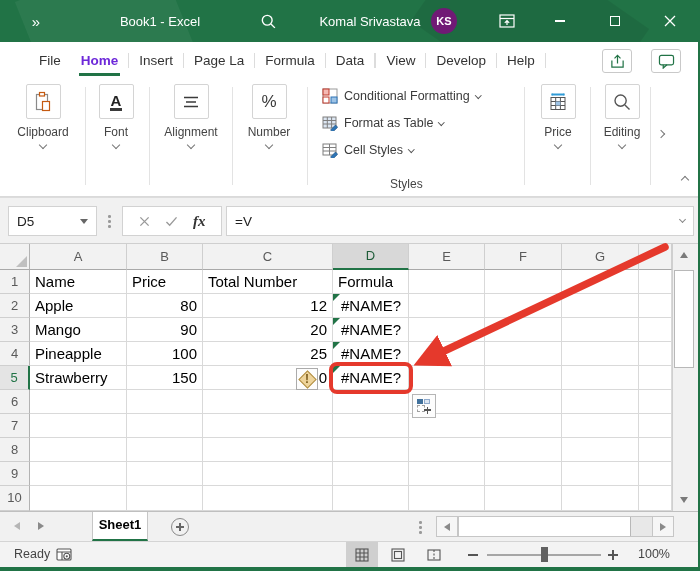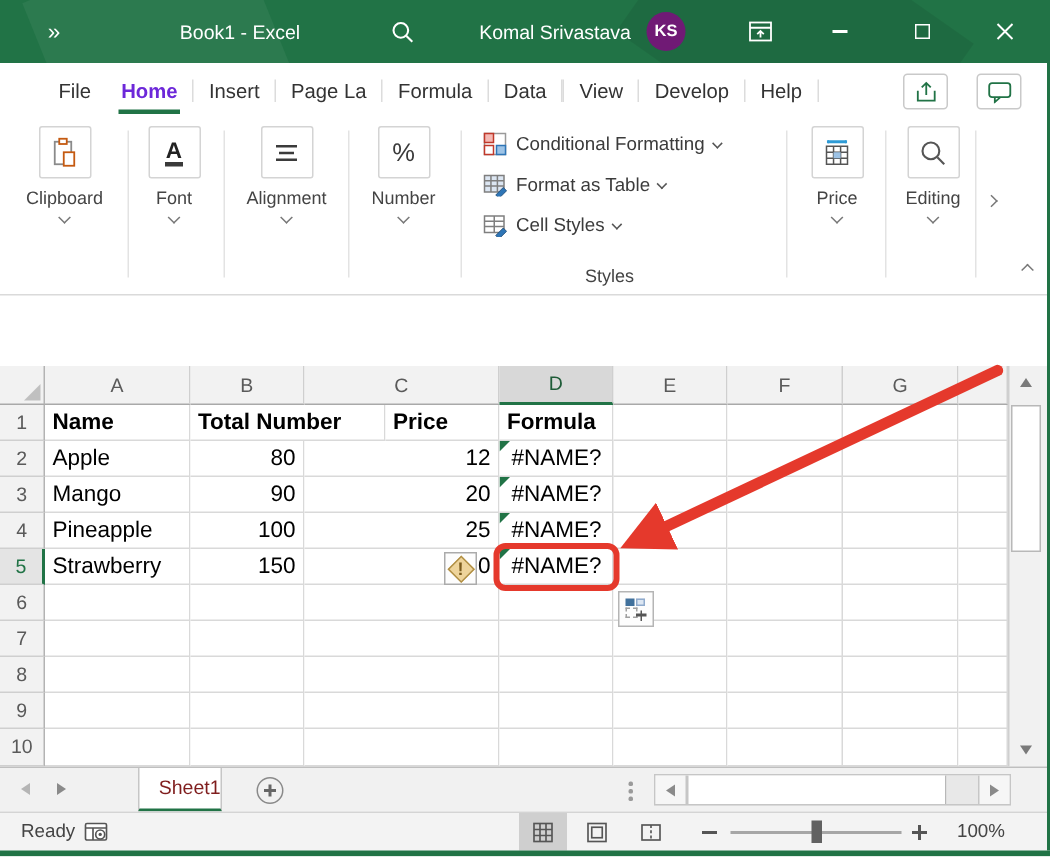--- a/index.html
+++ b/index.html
@@ -45,21 +45,21 @@
 .grow{display:flex;height:24px}
 .grow.last{height:25px}
 .corner{width:30px;background:#f2f2f2;border-right:1px solid #b3b3b3;border-bottom:1px solid #a9a9a9;position:relative}
 .corner::after{content:"";position:absolute;right:2px;bottom:2px;border-left:11px solid transparent;border-bottom:11px solid #c0c0c0}
 .ch{background:#f2f2f2;border-right:1px solid #cfcfcf;border-bottom:1px solid #a9a9a9;font-size:13px;color:#5a5a5a;text-align:center;line-height:25px}
 .ch.sel{background:#d8d8d8;color:#1e5c38;border-bottom:2px solid #217346;line-height:24px}
 .rh{width:30px;background:#f2f2f2;border-right:1px solid #b3b3b3;border-bottom:1px solid #cfcfcf;font-size:13px;color:#5a5a5a;text-align:center;line-height:23px}
 .rh.sel{background:#e4e4e4;color:#217346;border-right:2px solid #217346}
 .cell{border-right:1px solid #d9d9d9;border-bottom:1px solid #d9d9d9;font-size:15px;line-height:23px;color:#000;overflow:hidden;white-space:nowrap;background:#fff}
 .wA{width:97px}.wB{width:76px}.wC{width:130px}.wD{width:76px}.wE{width:76px}.wF{width:77px}.wG{width:77px}.wH{width:33px}
-.txt{padding-left:5px}.num{text-align:right;padding-right:5px}.bold{font-weight:700}
+.txt{padding-left:5px}.num{text-align:right;padding-right:5px}.bold{font-weight:400}
 .err{padding-left:8px;position:relative}
 .tri{position:absolute;left:0;top:0;width:0;height:0;border-top:7px solid #217346;border-right:7px solid transparent}
 .redbox{position:absolute;left:329px;top:118px;width:84px;height:32px;border:4px solid #e5392c;border-radius:8px;z-index:20}
 .errbtn{position:absolute;left:296px;top:124px;width:22px;height:22px;background:#fdfdfd;border:1px solid #ababab;display:flex;align-items:center;justify-content:center;z-index:10}
 .diamond{width:13px;height:13px;background:#eed49b;border:1px solid #b08f45;transform:rotate(45deg)}
 .bang{position:absolute;font-size:12px;font-weight:bold;color:#7a5b1c;line-height:1}
 .fillbtn{position:absolute;left:412px;top:150px;width:24px;height:24px;background:#fdfdfd;border:1px solid #b5b5b5;display:flex;align-items:center;justify-content:center;z-index:10}
 .fi{position:relative;width:14px;height:14px}
 .fi .b1{position:absolute;left:0;top:0;width:6px;height:5px;background:#41719c}
 .fi .b2{position:absolute;left:7px;top:0;width:6px;height:5px;background:#dce6f2;border:1px solid #8faacc}
@@ -69,21 +69,21 @@
 .vscroll{position:absolute;left:672px;top:0;width:22px;height:267px;background:#f1f1f1;border-left:1px solid #cfcfcf}
 .vs-btn{position:absolute;left:0;width:22px;height:22px;display:flex;align-items:center;justify-content:center}
 .vs-thumb{position:absolute;left:1px;top:26px;width:20px;height:98px;background:#fff;border:1px solid #b8b8b8}
 .t-up{width:0;height:0;border-left:4.5px solid transparent;border-right:4.5px solid transparent;border-bottom:6px solid #7a7a7a}
 .t-down{width:0;height:0;border-left:4.5px solid transparent;border-right:4.5px solid transparent;border-top:6px solid #7a7a7a}
 .t-left{width:0;height:0;border-top:4.5px solid transparent;border-bottom:4.5px solid transparent;border-right:6px solid #8a8a8a}
 .t-right{width:0;height:0;border-top:4.5px solid transparent;border-bottom:4.5px solid transparent;border-left:6px solid #8a8a8a}
 .rgutter{position:absolute;left:694px;top:0;width:6px;height:267px;background:#f1f1f1}
 
 .sheetbar{position:absolute;top:511px;left:0;width:700px;height:30px;background:#f1f1f1;border-top:1px solid #bfbfbf}
-.sheettab{position:absolute;left:92px;top:0;width:56px;height:29px;background:#fff;border-left:1px solid #c6c6c6;border-right:1px solid #c6c6c6;border-bottom:2.5px solid #217346;color:#7f1d1d;font-weight:400;font-size:13px;text-align:right;line-height:26px}
+.sheettab{position:absolute;left:92px;top:0;width:56px;height:29px;background:#fff;border-left:1px solid #c6c6c6;border-right:1px solid #c6c6c6;border-bottom:2.5px solid #217346;color:#000000;font-weight:700;font-size:13px;text-align:center;line-height:26px}
 .addsheet{position:absolute;left:171px;top:6px;width:18px;height:18px;border:1.3px solid #8a8a8a;border-radius:50%}
 .addsheet i{position:absolute;background:#666}
 .addsheet .h{left:4px;top:7.2px;width:8px;height:1.4px}
 .addsheet .v{left:7.2px;top:4px;width:1.4px;height:8px}
 .hscroll{position:absolute;left:436px;top:4px;width:238px;height:21px;border:1px solid #c6c6c6;background:#e8e8e8;display:flex}
 .hs-btn{width:21px;height:100%;background:#f6f6f6;display:flex;align-items:center;justify-content:center}
 .hs-thumb{width:173px;height:100%;background:#fff;border-left:1px solid #c6c6c6;border-right:1px solid #b8b8b8}
 .hs-track{flex:1;background:#e8e8e8}
 
 .statusbar{position:absolute;top:541px;left:0;width:700px;height:26px;background:#f3f3f3;border-top:1px solid #d4d4d4;font-size:12.5px;color:#444}
@@ -270,39 +270,63 @@
       </div>
       <div class="glabel">Editing</div>
       <i class="caret"></i>
     </div>
     <div class="rsep" style="left:650px"></div>
 
     <i class="caret ab" style="left:658px;top:52px;transform:rotate(-45deg)"></i>
     <i class="caret ab" style="left:682px;top:98px;transform:rotate(225deg)"></i>
   </div>
 
+  <div class="fbar">
+    <div class="fbox" style="left:8px;width:89px;justify-content:space-between;padding:0 8px">
+      <span>D5</span>
+      <i class="dn-caret"></i>
+    </div>
+    <div class="vdots ab" style="left:108px;top:17px">
+        <i></i>
+        <i></i>
+        <i></i>
+      </div>
+    <div class="fbox" style="left:122px;width:100px;justify-content:space-around;padding:0 8px">
+      <svg width="11" height="11" viewBox="0 0 12 12">
+          <path d="M1.5 1.5l9 9M10.5 1.5l-9 9" stroke="#9a9a9a" stroke-width="1.5"></path>
+        </svg>
+      <svg width="13" height="11" viewBox="0 0 14 12">
+          <path d="M1.5 6.5L5 10 12.5 1.5" fill="none" stroke="#9a9a9a" stroke-width="1.5"></path>
+        </svg>
+      <span style="font-family:'Liberation Serif',serif;font-style:italic;font-weight:bold;font-size:15px;color:#333">fx</span>
+    </div>
+    <div class="fbox" style="left:226px;width:468px;justify-content:space-between;padding:0 8px">
+      <span>=V</span>
+      <i class="caret" style="border-color:#888;width:5px;height:5px;margin-top:-3px"></i>
+    </div>
+  </div>
 
   <div class="grid">
     <div class="hrow">
       <div class="corner"></div>
       <div class="ch wA">A</div>
       <div class="ch wB">B</div>
       <div class="ch wC">C</div>
       <div class="ch wD sel">D</div>
       <div class="ch wE">E</div>
       <div class="ch wF">F</div>
       <div class="ch wG">G</div>
       <div class="ch wH"></div>
     </div>
 
     <div class="grow">
       <div class="rh">1</div>
       <div class="cell wA txt bold">Name</div>
+      <div class="cell wB txt bold">Price</div>
       <div class="cell wC txt bold">Total Number</div>
-      <div class="cell wB txt bold">Price</div>
       <div class="cell wD txt bold">Formula</div>
       <div class="cell wE"></div>
       <div class="cell wF"></div>
       <div class="cell wG"></div>
       <div class="cell wH"></div>
     </div>
 
     <div class="grow">
       <div class="rh">2</div>
       <div class="cell wA txt">Apple</div>

